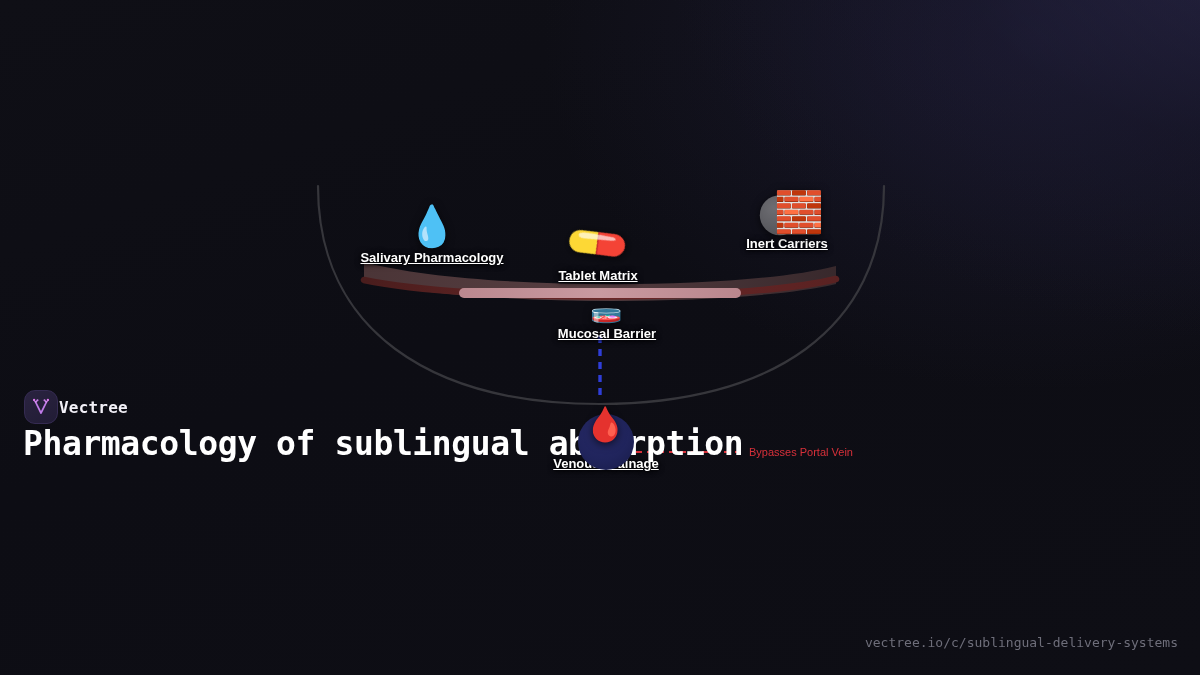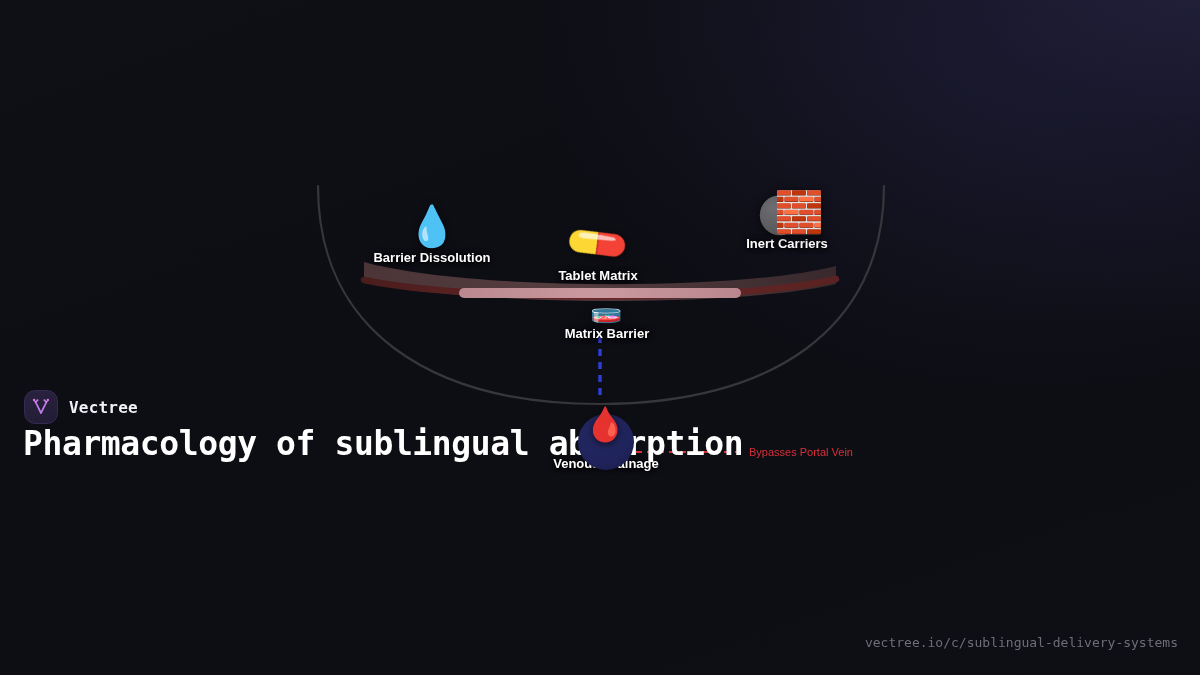--- a/index.html
+++ b/index.html
@@ -26,20 +26,21 @@
     display:block; text-align:center; line-height:1;
     filter:drop-shadow(0 2px 4px rgba(0,0,0,.65));
     user-select:none;
   }
   .node .lbl{
     display:block; text-align:center; white-space:nowrap;
     color:#ffffff; font-weight:bold; font-size:13px;
     font-family:"Liberation Sans", sans-serif;
     text-shadow:0 1px 3px rgba(0,0,0,.95), 0 0 6px rgba(0,0,0,.8);
     margin-top:4px;
+    text-decoration:underline;
   }
 
   
   #node-salivary{ left:332px; top:206px; width:200px; }
   #node-salivary .glyph{ font-size:40px; }
   #node-tablet{ left:498px; top:222px; width:200px; }
   #node-tablet .glyph{ font-size:42px; transform:rotate(-38deg); }
   #node-inert{ left:687px; top:192px; width:200px; }
   #node-inert .glyph{ font-size:40px; position:relative; }
   #node-inert .glyph .stone{
@@ -62,21 +63,21 @@
   #node-venous .glyphwrap{ position:relative; height:56px; display:flex; align-items:center; justify-content:center; }
 
   .annot{
     position:absolute; color:#d8303a; font-size:11px;
     font-family:Liberation Sans, sans-serif; white-space:nowrap;
     left:749px; top:446px;
   }
 
   
   #footer{ position:absolute; left:0; bottom:0; width:1200px; height:155px; }
-  #brand{ position:absolute; left:24px; top:-130px; display:flex; align-items:center; gap:11px; }
+  #brand{ position:absolute; left:24px; top:-130px; display:flex; align-items:center; gap:1px; }
   #brand .mark{
     width:34px; height:34px; border-radius:11px;
     background:linear-gradient(150deg,#2a2340 0%,#211c35 100%);
     border:1px solid #352b52;
     display:flex; align-items:center; justify-content:center;
   }
   #brand .name{
     color:#f2f0f7; font-size:16px; font-weight:bold;
     font-family:"DejaVu Sans Mono", monospace; letter-spacing:.2px;
   }
@@ -125,39 +126,39 @@
 
       <rect x="459" y="288" width="282" height="10" rx="5" fill="url(#mucosaGrad)"></rect>
 
       <line x1="600" y1="336" x2="600" y2="400" stroke="#2f3ed8" stroke-width="3.4" stroke-dasharray="7 6"></line>
 
       <line x1="603" y1="452" x2="740" y2="452" stroke="#d8303a" stroke-width="2.2" stroke-dasharray="6 5"></line>
     </svg>
 
     <div class="node" id="node-salivary">
       <span class="glyph">💧</span>
-      <span class="lbl">Barrier Dissolution</span>
+      <span class="lbl">Salivary Pharmacology</span>
     </div>
 
     <div class="node" id="node-tablet">
       <span class="glyph">💊</span>
       <span class="lbl">Tablet Matrix</span>
     </div>
 
     <div class="node" id="node-inert">
       <span class="glyph">
         <span class="stone"></span>
         <span class="brick">🧱</span>
       </span>
       <span class="lbl">Inert Carriers</span>
     </div>
 
     <div class="node" id="node-mucosal">
       <span class="glyph">🧫</span>
-      <span class="lbl">Matrix Barrier</span>
+      <span class="lbl">Mucosal Barrier</span>
     </div>
 
     <div class="node" id="node-venous">
       <div class="glyphwrap">
         <span class="disc"></span>
         <span class="glyph">🩸</span>
       </div>
       <span class="lbl">Venous Drainage</span>
     </div>
 

